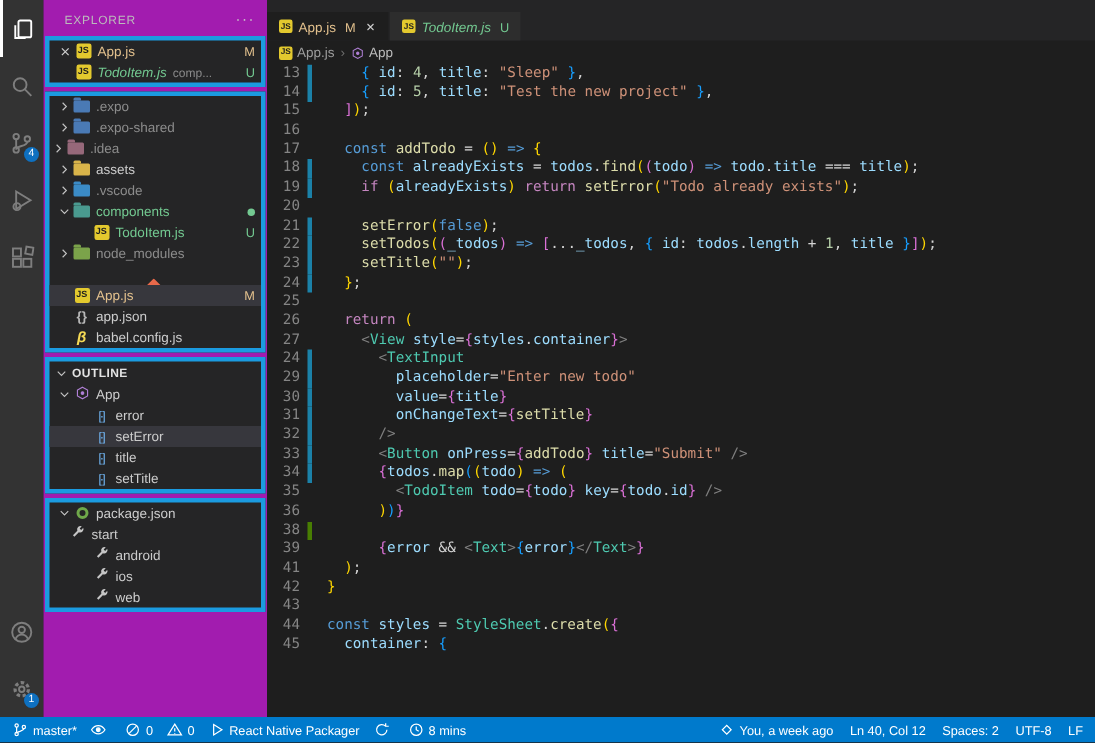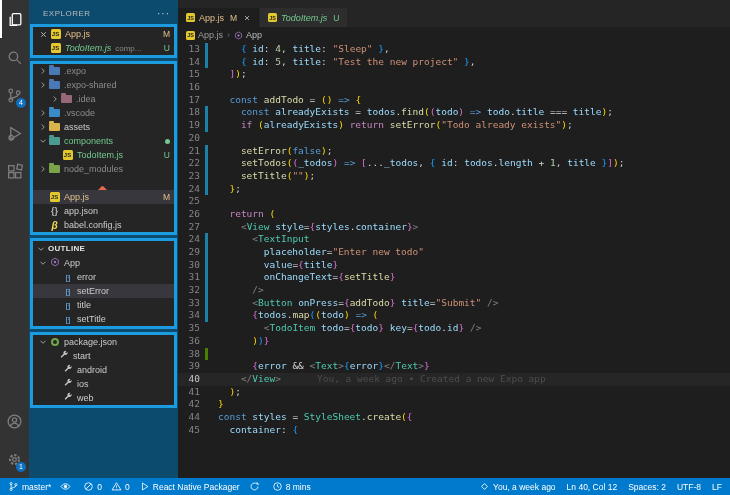--- a/index.html
+++ b/index.html
@@ -25,21 +25,21 @@
   .act-item { width:29px; height:38px; display:flex; align-items:center; justify-content:center;
     color:#7e7e7e; position:relative; }
   .act-item.active { color:#ffffff; border-left:2px solid #ffffff; }
   .act-item svg { width:17px; height:17px; }
   .act-badge { position:absolute; right:3px; bottom:6px; min-width:10px; height:10px;
     border-radius:5px; background:#0e70c0; color:#fff; font-size:7px; line-height:10px;
     text-align:center; padding:0 1px; }
   .act-spacer { flex:1; }
 
   
-  .sidebar { width:149px; background:#0c4a6e; flex:none; display:flex; flex-direction:column;
+  .sidebar { width:149px; background:#a21caf; flex:none; display:flex; flex-direction:column;
     overflow:hidden; }
   .sidebar-header { height:24px; display:flex; align-items:center; padding:2px 8px 0 14px;
     color:#bbbbbb; font-size:8px; letter-spacing:.5px; flex:none; }
   .sidebar-header .actions { margin-left:auto; color:#cccccc; font-size:10px; letter-spacing:1px; }
   .sectionbox { border:3px solid #1b9be0; margin:0 1px 3px 1px; background:#252526; }
   .sec-header { height:15px; display:flex; align-items:center; color:#e3e3e3; font-size:8px;
     font-weight:bold; letter-spacing:.3px; padding-left:2px; }
   .sec-header .chev { margin-right:2px; }
   .row { height:14px; display:flex; align-items:center; font-size:9px; color:#cccccc;
     white-space:nowrap; overflow:hidden; padding-right:4px; }
@@ -227,54 +227,54 @@
                 <svg viewBox="0 0 16 16" fill="none" stroke="currentColor" stroke-width="1.2">
                   <path d="M6 4l4 4-4 4"></path>
                 </svg>
               </span>
               <span class="ficon">
                 <span class="folder f-blue"></span>
               </span>
               <span class="lab dim">.expo-shared</span>
               <span class="spacer"></span>
             </div>
-            <div class="row" style="padding-left: 16px;">
+            <div class="row" style="padding-left: 0;">
               <span class="chev">
                 <svg viewBox="0 0 16 16" fill="none" stroke="currentColor" stroke-width="1.2">
                   <path d="M6 4l4 4-4 4"></path>
                 </svg>
               </span>
               <span class="ficon">
                 <span class="folder f-idea"></span>
               </span>
               <span class="lab dim">.idea</span>
               <span class="spacer"></span>
             </div>
             <div class="row" style="padding-left: 4px;">
               <span class="chev">
                 <svg viewBox="0 0 16 16" fill="none" stroke="currentColor" stroke-width="1.2">
                   <path d="M6 4l4 4-4 4"></path>
                 </svg>
               </span>
               <span class="ficon">
+                <span class="folder f-yellow"></span>
+              </span>
+              <span class="lab norm">assets</span>
+              <span class="spacer"></span>
+            </div>
+            <div class="row" style="padding-left: 4px;">
+              <span class="chev">
+                <svg viewBox="0 0 16 16" fill="none" stroke="currentColor" stroke-width="1.2">
+                  <path d="M6 4l4 4-4 4"></path>
+                </svg>
+              </span>
+              <span class="ficon">
                 <span class="folder f-vscode"></span>
               </span>
               <span class="lab dim">.vscode</span>
-              <span class="spacer"></span>
-            </div>
-            <div class="row" style="padding-left: 4px;">
-              <span class="chev">
-                <svg viewBox="0 0 16 16" fill="none" stroke="currentColor" stroke-width="1.2">
-                  <path d="M6 4l4 4-4 4"></path>
-                </svg>
-              </span>
-              <span class="ficon">
-                <span class="folder f-yellow"></span>
-              </span>
-              <span class="lab norm">assets</span>
               <span class="spacer"></span>
             </div>
             <div class="row" style="padding-left: 4px;">
               <span class="chev">
                 <svg viewBox="0 0 16 16" fill="none" stroke="currentColor" stroke-width="1.2">
                   <path d="M4 6l4 4 4-4"></path>
                 </svg>
               </span>
               <span class="ficon">
                 <span class="folder f-teal"></span>
@@ -438,21 +438,21 @@
                 <svg viewBox="0 0 16 16" fill="none" stroke="currentColor" stroke-width="1.2">
                   <path d="M4 6l4 4 4-4"></path>
                 </svg>
               </span>
               <span class="ficon">
                 <span class="npmring"></span>
               </span>
               <span class="lab norm">package.json</span>
               <span class="spacer"></span>
             </div>
-            <div class="row" style="padding-left: 13px;">
+            <div class="row" style="padding-left: 1px;">
               <span class="chev empty">
                 <svg viewBox="0 0 16 16" fill="none" stroke="currentColor" stroke-width="1.2">
                   <path d="M6 4l4 4-4 4"></path>
                 </svg>
               </span>
               <span class="ficon">
                 <span class="wrenchicon"><svg viewBox="0 0 16 16" fill="none" stroke="currentColor" stroke-width="1.2">
                     <path d="M13.6 3a3.6 3.6 0 0 1-4.7 4.7L4.2 12.4 2.6 10.8l4.7-4.7A3.6 3.6 0 0 1 12 1.4L9.8 3.6l1.6 1.6L13.6 3z" fill="currentColor" stroke="none"></path>
                   </svg></span>
               </span>
@@ -561,23 +561,23 @@
           <div class="cl"><span class="ln">29</span><span class="mk mod"></span><span class="tok-t">        </span><span class="tok-v">placeholder</span><span class="tok-o">=</span><span class="tok-s">"Enter new todo"</span></div>
           <div class="cl"><span class="ln">30</span><span class="mk mod"></span><span class="tok-t">        </span><span class="tok-v">value</span><span class="tok-o">=</span><span class="tok-b2">{</span><span class="tok-v">title</span><span class="tok-b2">}</span></div>
           <div class="cl"><span class="ln">31</span><span class="mk mod"></span><span class="tok-t">        </span><span class="tok-v">onChangeText</span><span class="tok-o">=</span><span class="tok-b2">{</span><span class="tok-f">setTitle</span><span class="tok-b2">}</span></div>
           <div class="cl"><span class="ln">32</span><span class="mk mod"></span><span class="tok-t">      </span><span class="tok-g">/&gt;</span></div>
           <div class="cl"><span class="ln">33</span><span class="mk mod"></span><span class="tok-t">      </span><span class="tok-g">&lt;</span><span class="tok-y">Button</span><span class="tok-t"> </span><span class="tok-v">onPress</span><span class="tok-o">=</span><span class="tok-b2">{</span><span class="tok-f">addTodo</span><span class="tok-b2">}</span><span class="tok-t"> </span><span class="tok-v">title</span><span class="tok-o">=</span><span class="tok-s">"Submit"</span><span class="tok-t"> </span><span class="tok-g">/&gt;</span></div>
           <div class="cl"><span class="ln">34</span><span class="mk mod"></span><span class="tok-t">      </span><span class="tok-b2">{</span><span class="tok-v">todos</span><span class="tok-o">.</span><span class="tok-f">map</span><span class="tok-b3">(</span><span class="tok-b1">(</span><span class="tok-v">todo</span><span class="tok-b1">)</span><span class="tok-t"> </span><span class="tok-k">=&gt;</span><span class="tok-t"> </span><span class="tok-b1">(</span></div>
           <div class="cl"><span class="ln">35</span><span class="tok-t">        </span><span class="tok-g">&lt;</span><span class="tok-y">TodoItem</span><span class="tok-t"> </span><span class="tok-v">todo</span><span class="tok-o">=</span><span class="tok-b2">{</span><span class="tok-v">todo</span><span class="tok-b2">}</span><span class="tok-t"> </span><span class="tok-v">key</span><span class="tok-o">=</span><span class="tok-b2">{</span><span class="tok-v">todo</span><span class="tok-o">.</span><span class="tok-v">id</span><span class="tok-b2">}</span><span class="tok-t"> </span><span class="tok-g">/&gt;</span></div>
           <div class="cl"><span class="ln">36</span><span class="tok-t">      </span><span class="tok-b1">)</span><span class="tok-b3">)</span><span class="tok-b2">}</span></div>
           <div class="cl"><span class="ln">38</span><span class="mk add"></span></div>
           <div class="cl"><span class="ln">39</span><span class="tok-t">      </span><span class="tok-b2">{</span><span class="tok-v">error</span><span class="tok-o"> &amp;&amp; </span><span class="tok-g">&lt;</span><span class="tok-y">Text</span><span class="tok-g">&gt;</span><span class="tok-b3">{</span><span class="tok-v">error</span><span class="tok-b3">}</span><span class="tok-g">&lt;/</span><span class="tok-y">Text</span><span class="tok-g">&gt;</span><span class="tok-b2">}</span></div>
-          <div class="cl cur"><span class="ln">40</span><span class="tok-t">    </span><span class="tok-g">&lt;/</span><span class="tok-y">View</span><span class="tok-g">&gt;</span><span class="blame">You, a week ago • Created a new Expo app</span></div>
           <div class="cl"><span class="ln">41</span><span class="tok-t">  </span><span class="tok-b1">)</span><span class="tok-o">;</span></div>
           <div class="cl"><span class="ln">42</span><span class="tok-b1">}</span></div>
+          <div class="cl"><span class="ln">43</span></div>
           <div class="cl"><span class="ln">44</span><span class="tok-k">const</span><span class="tok-t"> </span><span class="tok-v">styles</span><span class="tok-o"> = </span><span class="tok-y">StyleSheet</span><span class="tok-o">.</span><span class="tok-f">create</span><span class="tok-b1">(</span><span class="tok-b2">{</span></div>
           <div class="cl"><span class="ln">45</span><span class="tok-t">  </span><span class="tok-v">container</span><span class="tok-o">: </span><span class="tok-b3">{</span></div>
         </div>
     </div>
   </div>
 
   <div class="statusbar">
     <div class="sb-left" id="sbleft">
         <div class="sb-item">
           <span style="display: flex;">

